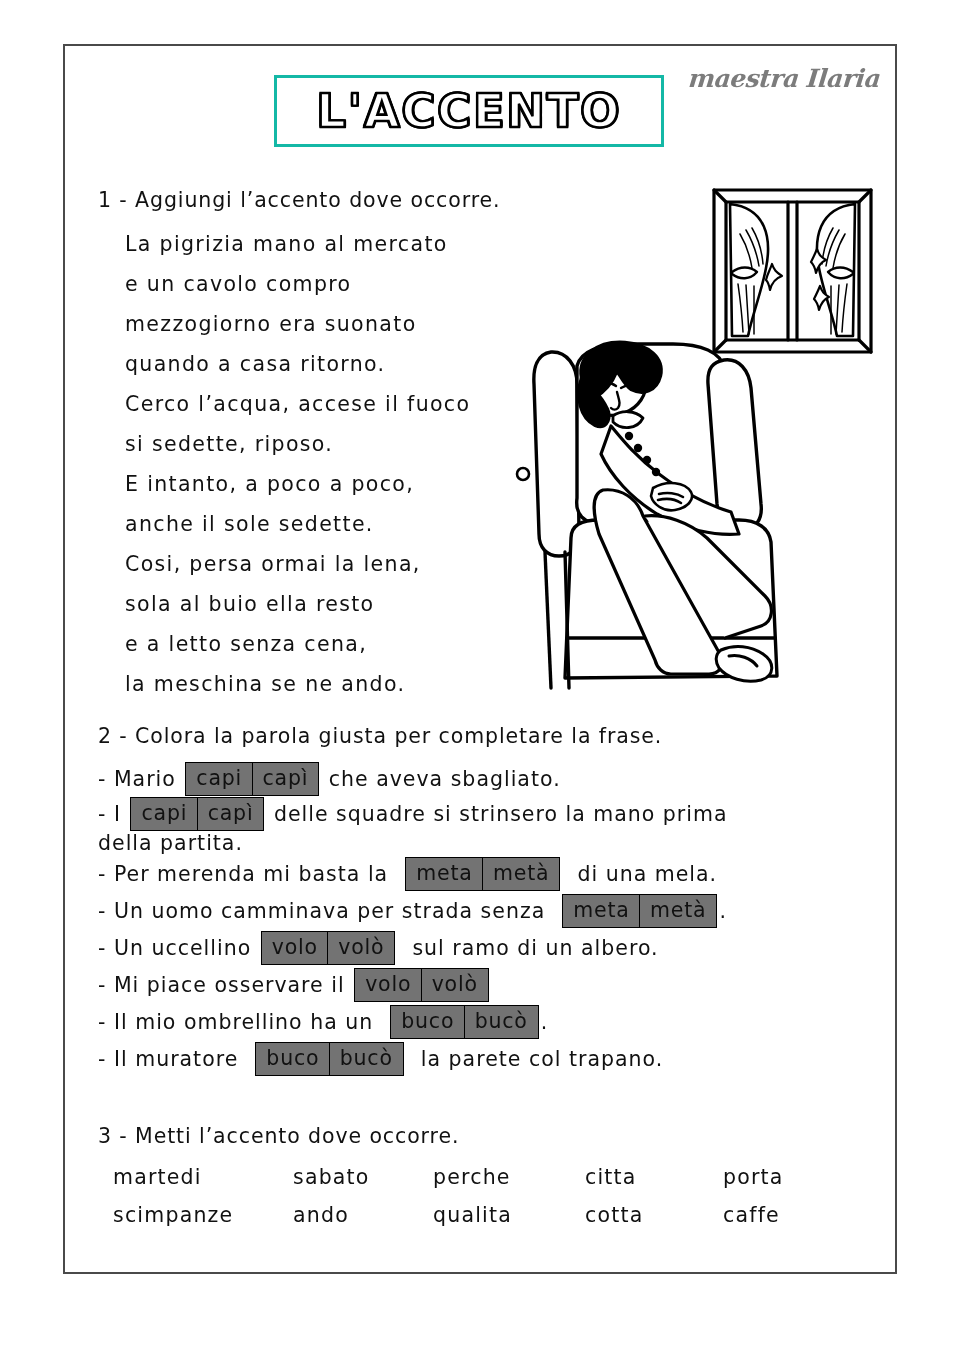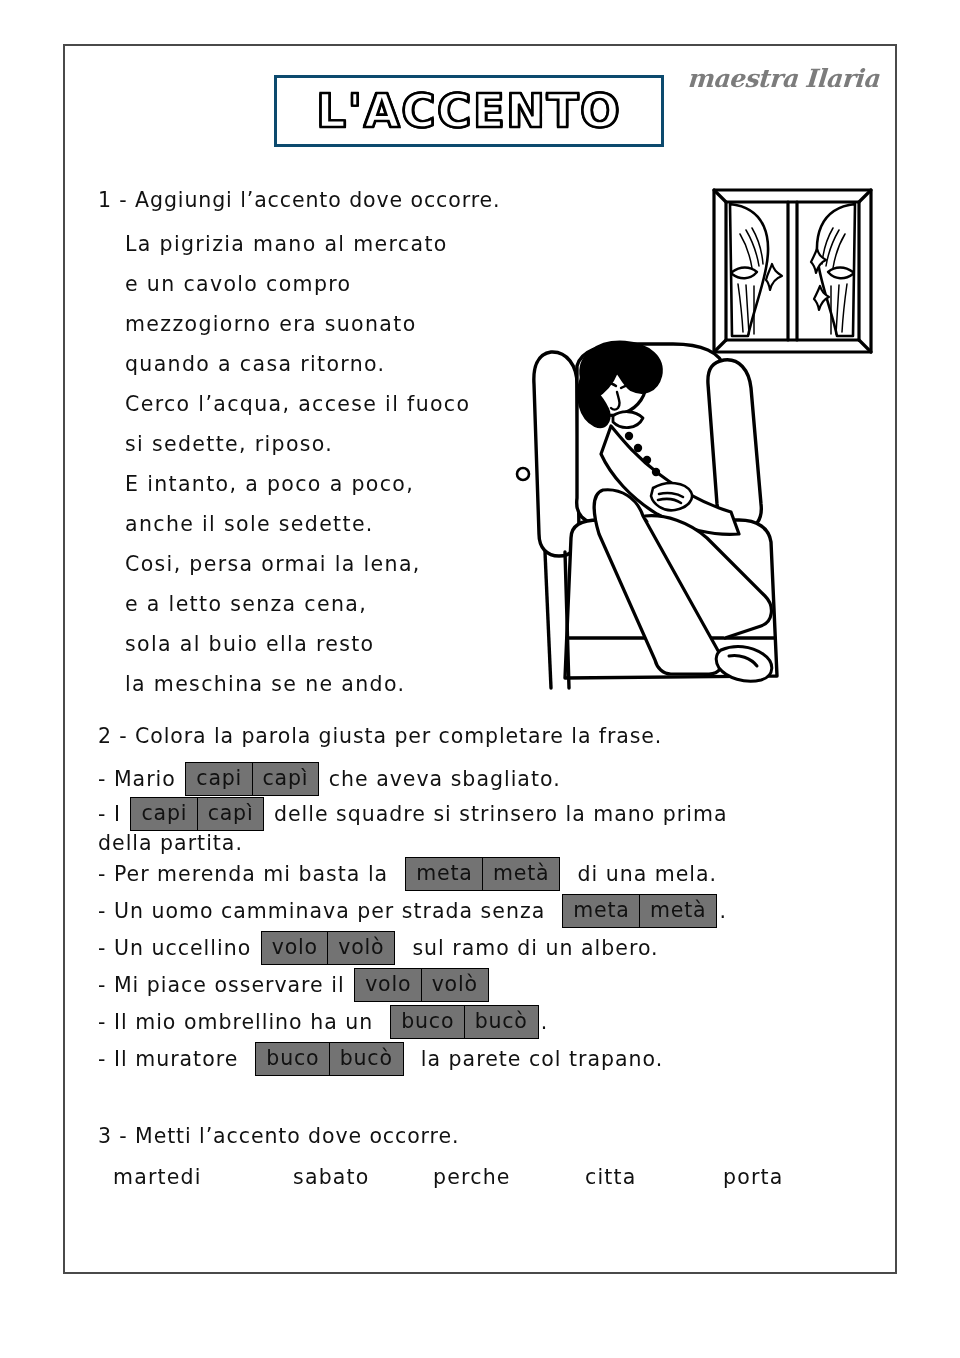--- a/index.html
+++ b/index.html
@@ -27,21 +27,21 @@
     background: #fff;
   }
 
   
   #title-box {
     position: absolute;
     left: 209px;
     top: 29px;
     width: 390px;
     height: 72px;
-    border: 3px solid #0c4a6e;
+    border: 3px solid #14b8a6;
     box-sizing: border-box;
     display: flex;
     align-items: center;
     justify-content: center;
   }
   #title-text {
     font-family: "DejaVu Sans", sans-serif;
     font-size: 46px;
     font-weight: bold;
     letter-spacing: 2px;
@@ -245,22 +245,22 @@
   <div id="poem">
       <div class="line">La pigrizia mano al mercato</div>
       <div class="line">e un cavolo compro</div>
       <div class="line">mezzogiorno era suonato</div>
       <div class="line">quando a casa ritorno.</div>
       <div class="line">Cerco l’acqua, accese il fuoco</div>
       <div class="line">si sedette, riposo.</div>
       <div class="line">E intanto, a poco a poco,</div>
       <div class="line">anche il sole sedette.</div>
       <div class="line">Cosi, persa ormai la lena,</div>
+      <div class="line">sola al buio ella resto</div>
       <div class="line">e a letto senza cena,</div>
-      <div class="line">sola al buio ella resto</div>
       <div class="line">la meschina se ne ando.</div>
     </div>
 
   <div id="chair-ill">
     <svg viewBox="0 0 290 360" width="290" height="360">
       <g fill="#fff" stroke="#000" stroke-width="3.4" stroke-linejoin="round" stroke-linecap="round">
 
         <path d="M26,14 C 12,16 8,30 9,46 L 14,196 C 14,210 22,218 34,218
                  C 46,218 54,210 54,196 L 52,46 C 52,28 42,13 26,14 Z"></path>
 
@@ -407,15 +407,22 @@
 
   <div class="heading" id="ex3-head">3 - Metti l’accento dove occorre.</div>
   <div id="word-grid">
       <div class="wrow">
         <div class="wcell c0">martedi</div>
         <div class="wcell c1">sabato</div>
         <div class="wcell c2">perche</div>
         <div class="wcell c3">citta</div>
         <div class="wcell c4">porta</div>
       </div>
+      <div class="wrow">
+        <div class="wcell c0">scimpanze</div>
+        <div class="wcell c1">ando</div>
+        <div class="wcell c2">qualita</div>
+        <div class="wcell c3">cotta</div>
+        <div class="wcell c4">caffe</div>
+      </div>
     </div>
 
 </div>
 
 </body></html>

